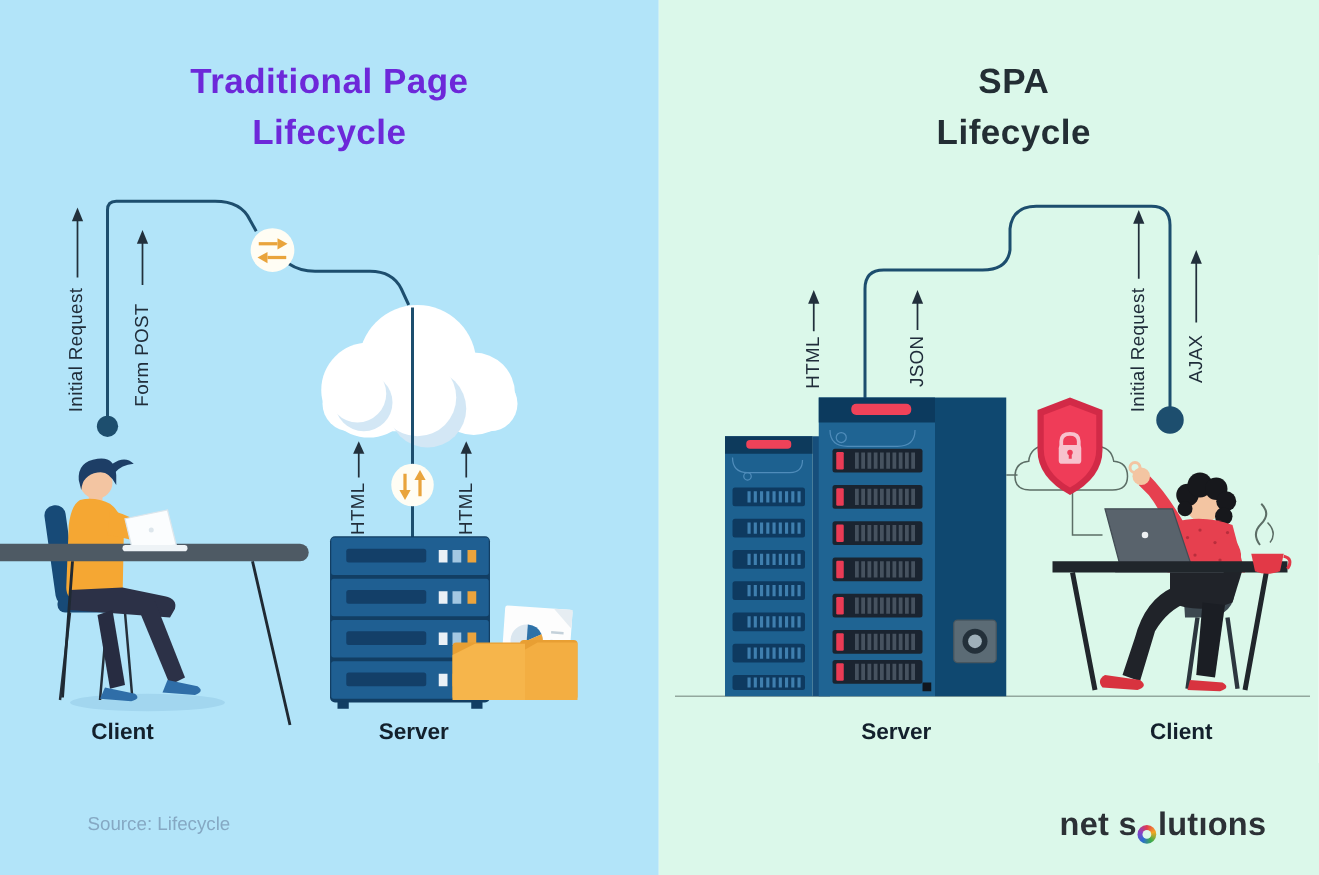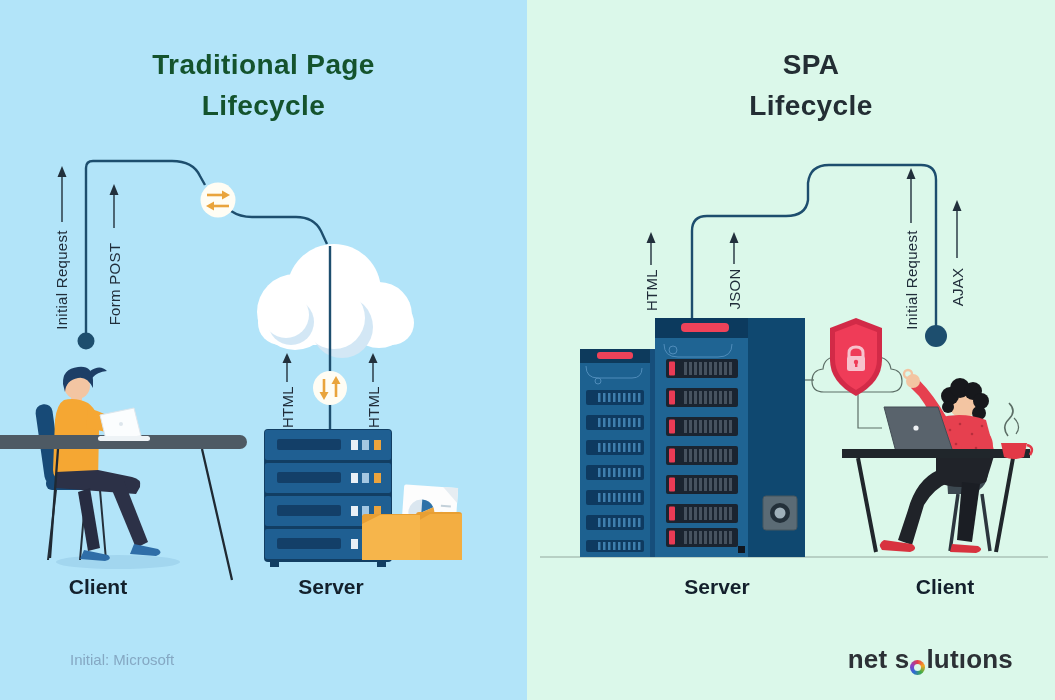--- a/index.html
+++ b/index.html
@@ -4,27 +4,27 @@
 <style>
   html,body{margin:0;padding:0;}
   .canvas{position:relative;width:1055px;height:700px;overflow:hidden;
           font-family:"Liberation Sans",sans-serif;}
   .half{position:absolute;top:0;height:700px;}
   .half-left{left:0;width:527px;background:#b2e4f9;}
   .half-right{left:527px;width:528px;background:#dbf8ea;}
   svg.scene{position:absolute;left:0;top:0;}
   .title{position:absolute;text-align:center;font-weight:600;font-size:28px;
          line-height:41px;letter-spacing:.4px;}
-  .title-left{left:0;top:44px;width:527px;color:#14532d;}
+  .title-left{left:0;top:44px;width:527px;color:#6d28d9;}
   .title-right{left:527px;top:44px;width:568px;color:#232e34;}
   .vlabel{position:absolute;transform:translate(-50%,-50%) rotate(-90deg);
           white-space:nowrap;font-size:15px;font-weight:500;color:#202d3a;
           letter-spacing:.3px;}
   .blabel{position:absolute;transform:translateX(-50%);font-weight:700;
-          font-size:21px;color:#13202c;}
+          font-size:18px;color:#13202c;}
   .source{position:absolute;left:70px;top:651px;font-size:15px;font-weight:500;
           color:#85a8c3;}
   .logo{position:absolute;right:42px;top:644px;display:flex;align-items:flex-end;
         font-size:26px;font-weight:700;color:#2c3136;letter-spacing:.2px;}
   .logo-o{position:relative;display:inline-block;width:15px;height:15px;
           border-radius:50%;margin:6px 1px 0 1px;
           background:conic-gradient(#e23b4e,#f5a623,#3fae49,#2b6cd4,#8b3fc6,#e23b4e);}
   .logo-o::after{content:'';position:absolute;inset:4px;border-radius:50%;
           background:#dbf8ea;}
 </style>
@@ -456,20 +456,20 @@
   <div class="vlabel" style="left:651px;top:290px;">HTML</div>
   <div class="vlabel" style="left:734px;top:289px;">JSON</div>
   <div class="vlabel" style="left:911px;top:280px;">Initial Request</div>
   <div class="vlabel" style="left:957px;top:287px;">AJAX</div>
 
   <div class="blabel" style="left:98px;top:575px;">Client</div>
   <div class="blabel" style="left:331px;top:575px;">Server</div>
   <div class="blabel" style="left:717px;top:575px;">Server</div>
   <div class="blabel" style="left:945px;top:575px;">Client</div>
 
-  <div class="source">Initial: Microsoft</div>
+  <div class="source">Source: Lifecycle</div>
 
   <div class="logo">
     <span>net s</span>
       <span class="logo-o"></span>
       <span>lutıons</span>
   </div>
 </div>
 
 </body></html>

